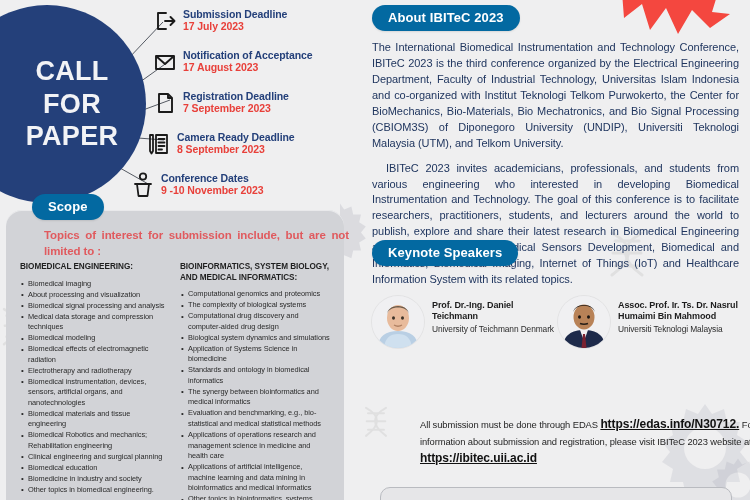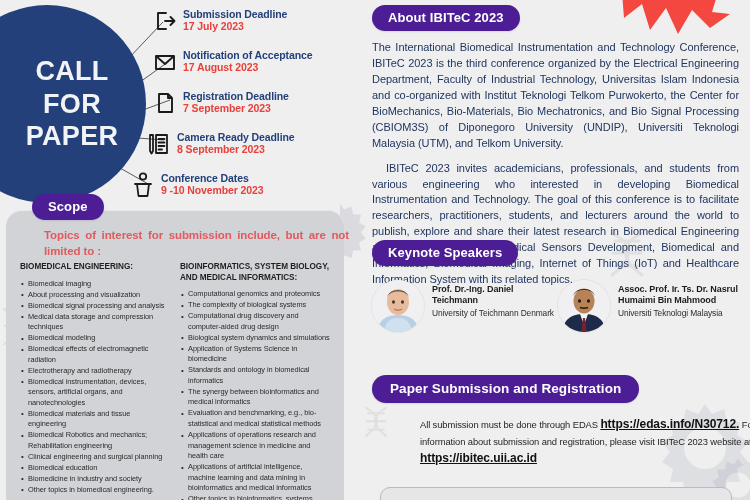--- a/index.html
+++ b/index.html
@@ -51,21 +51,21 @@
   .tl-icon svg { display: block; }
   .tl-txt { margin-left: 3px; }
   .tl-title { color: #24407a; font-size: 10.5px; font-weight: bold; line-height: 1.15; letter-spacing: -.1px; }
   .tl-date  { color: #e8403a; font-size: 10.5px; font-weight: bold; line-height: 1.3; letter-spacing: -.1px; }
   #tl-row-4 { margin-left: -6px; }
   #tl-row-5 { margin-left: -22px; }
 
   
   .pill {
     display: inline-block;
-    background: #4c1d95;
+    background: #0369a1;
     color: #ffffff;
     font-size: 13px;
     font-weight: bold;
     padding: 5px 16px 6px 16px;
     border-radius: 16px;
     letter-spacing: .1px;
     box-shadow: 0 1px 2px rgba(0,0,0,.10);
   }
 
   
@@ -107,21 +107,21 @@
 
   #about-pill-wrap { position: absolute; left: 6px; top: 5px; }
   #about-body {
     position: absolute; left: 6px; top: 40px; width: 367px;
     font-size: 11px; color: #20365f; line-height: 1.45;
     text-align: justify; letter-spacing: -.05px;
   }
   #about-body p + p { margin-top: 9px; text-indent: 14px; }
 
   #keynote-pill-wrap { position: absolute; left: 6px; top: 240px; }
-  #speakers { position: absolute; left: 6px; top: 280px; width: 372px; display: flex; }
+  #speakers { position: absolute; left: 6px; top: 296px; width: 372px; display: flex; }
   .speaker { display: flex; align-items: flex-start; width: 186px; }
   .sp-photo {
     width: 52px; height: 52px; flex: 0 0 52px;
     border-radius: 50%; overflow: hidden; background: #e9e9ec;
     box-shadow: 0 0 0 1px rgba(0,0,0,.05);
   }
   .sp-photo svg { display: block; width: 52px; height: 52px; }
   .sp-info { margin-left: 8px; padding-top: 4px; }
   .sp-name { font-size: 9px; font-weight: bold; color: #1d1d1d; line-height: 1.25; letter-spacing: -.1px; }
   .sp-aff  { font-size: 8.4px; color: #2c2c2c; line-height: 1.25; margin-top: 1px; letter-spacing: -.1px; }
@@ -397,23 +397,20 @@
             <path d="M22 27.5 Q26 29 30 27.5" stroke="#241c16" stroke-width="1.6" fill="none"></path>
           </svg>
         </div>
         <div class="sp-info">
           <div class="sp-name">Assoc. Prof. Ir. Ts. Dr. Nasrul Humaimi Bin Mahmood</div>
           <div class="sp-aff">Universiti Teknologi Malaysia</div>
         </div>
       </div>
     </div>
 
-    <div id="submit-pill-wrap">
-      <span class="pill">Paper Submission and Registration</span>
-    </div>
 
     <div id="submit-body">
       <span>All submission must be done through EDAS </span><a class="lnk" href="#">https://edas.info/N30712.</a>
       <span>For more information  about submission and registration, please visit IBITeC 2023 website at : </span><a class="lnk" href="#">https://ibitec.uii.ac.id</a>
     </div>
 
     <div id="bottom-box"></div>
   </div>
 
 </div>

